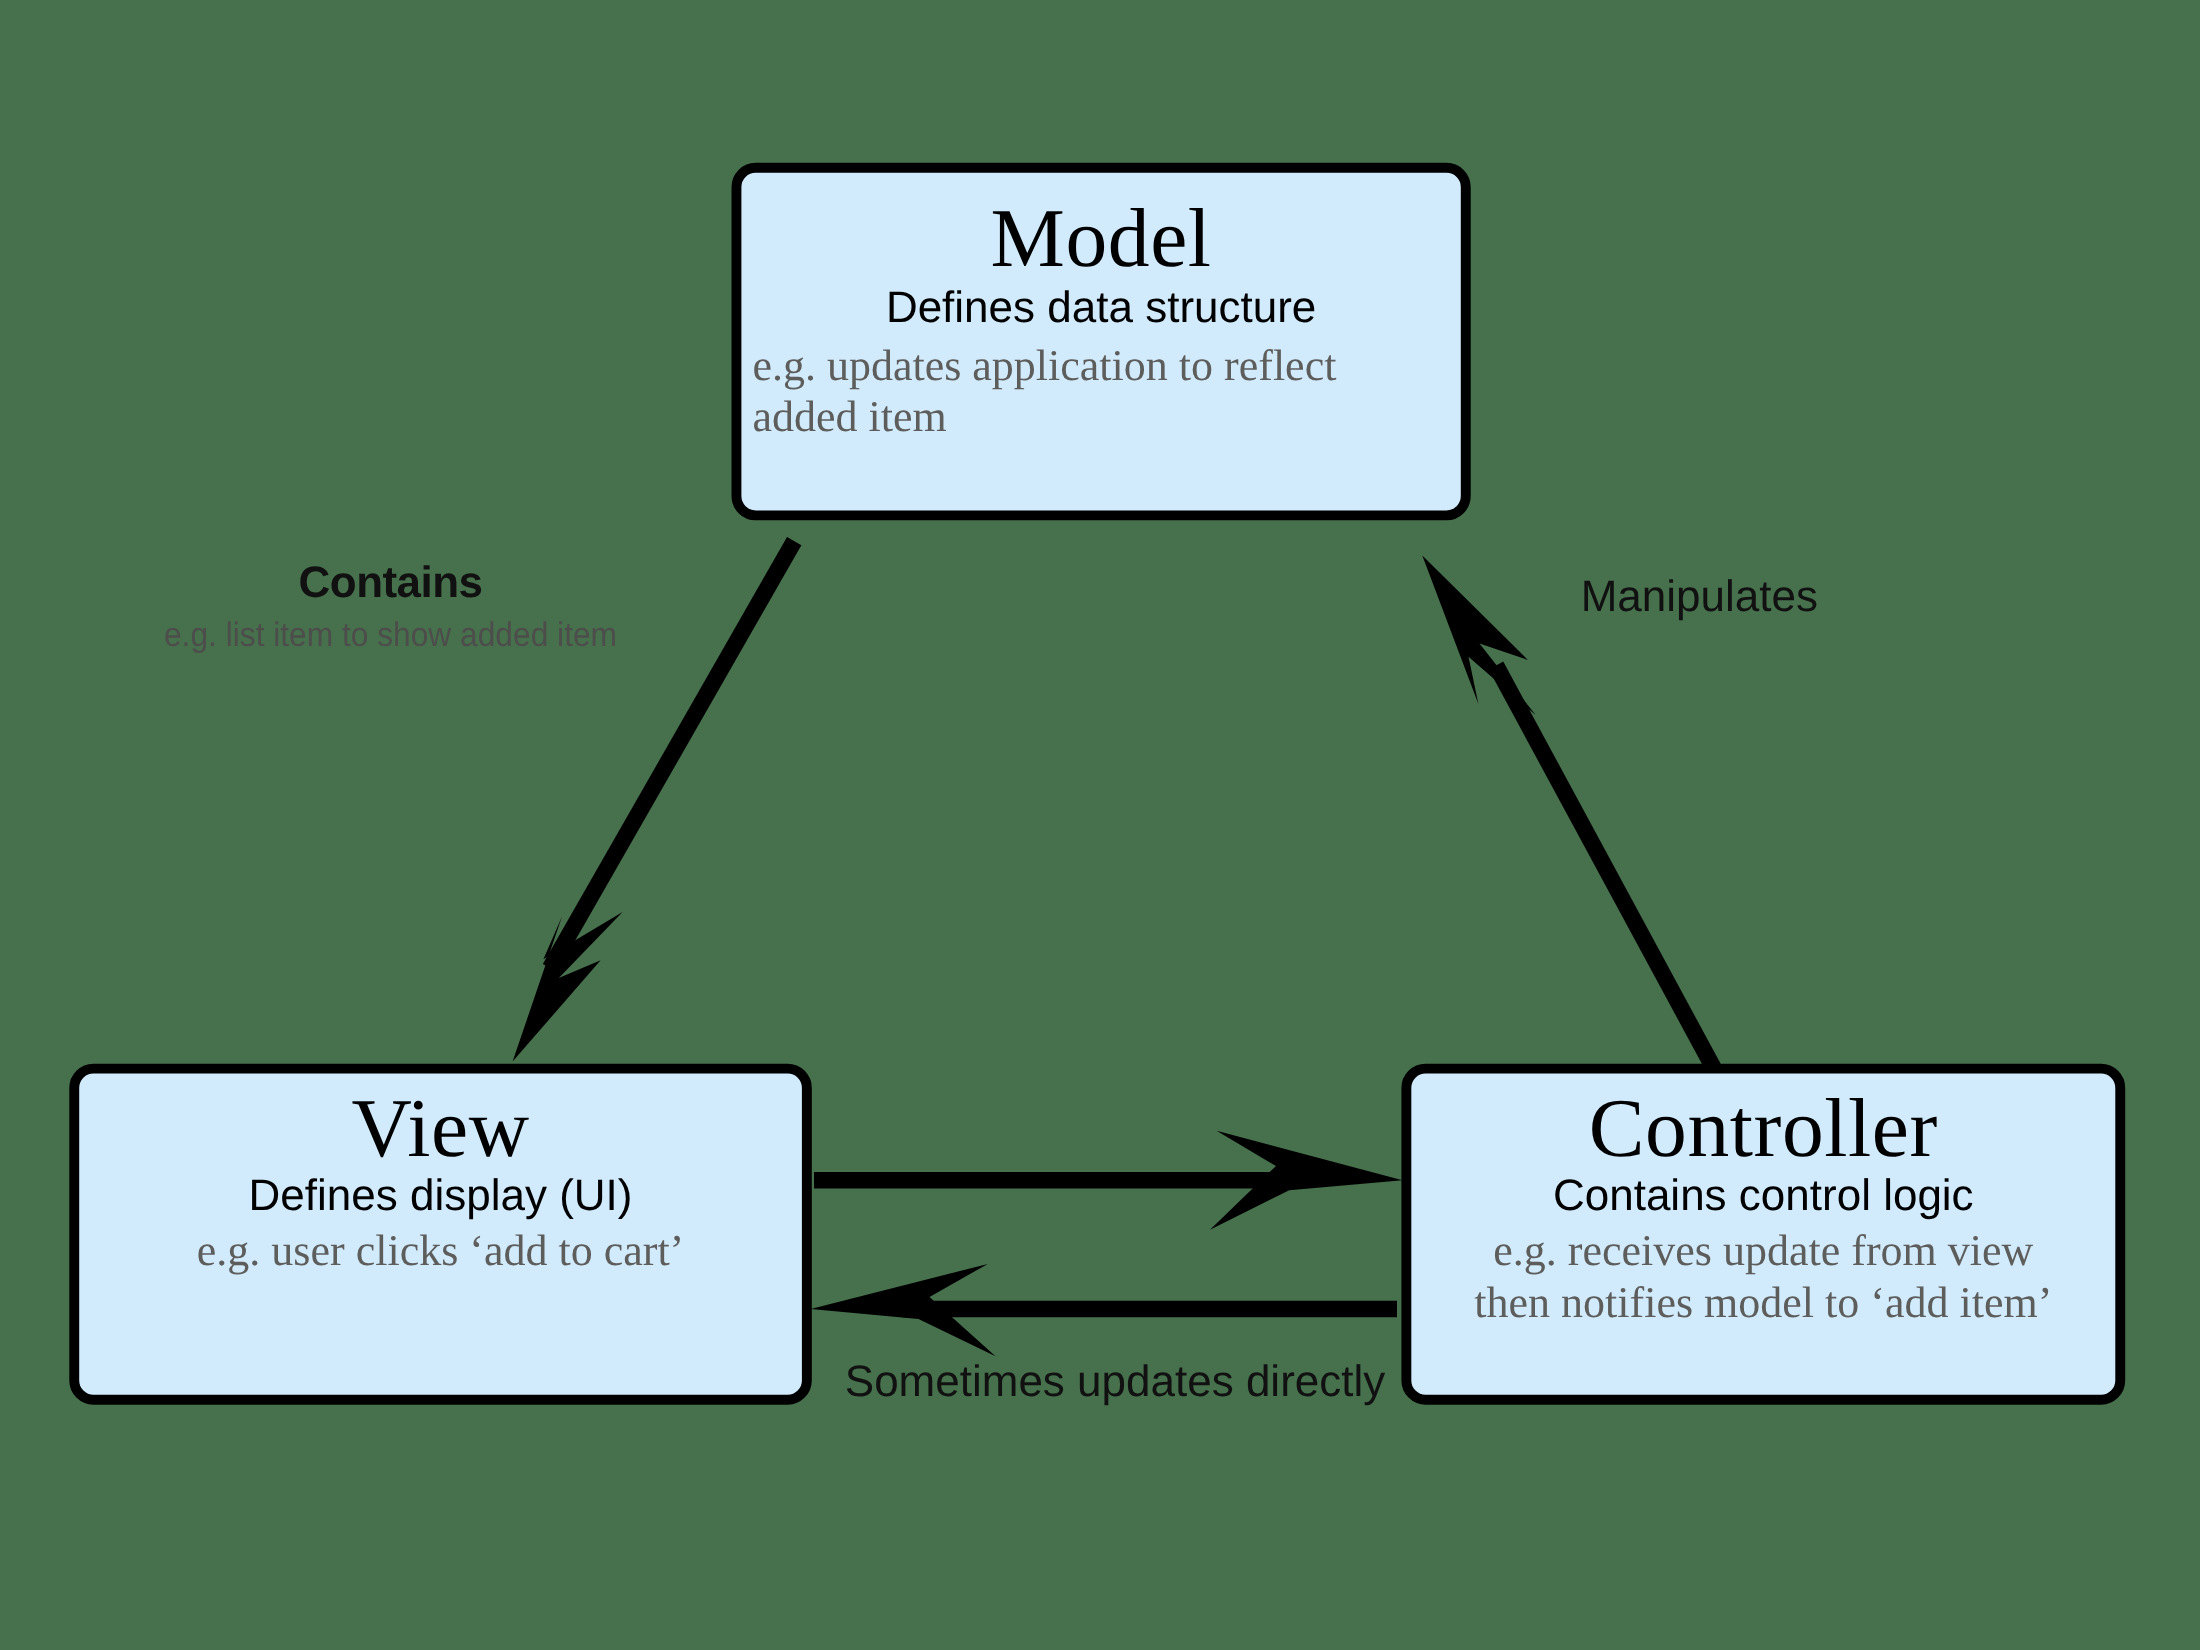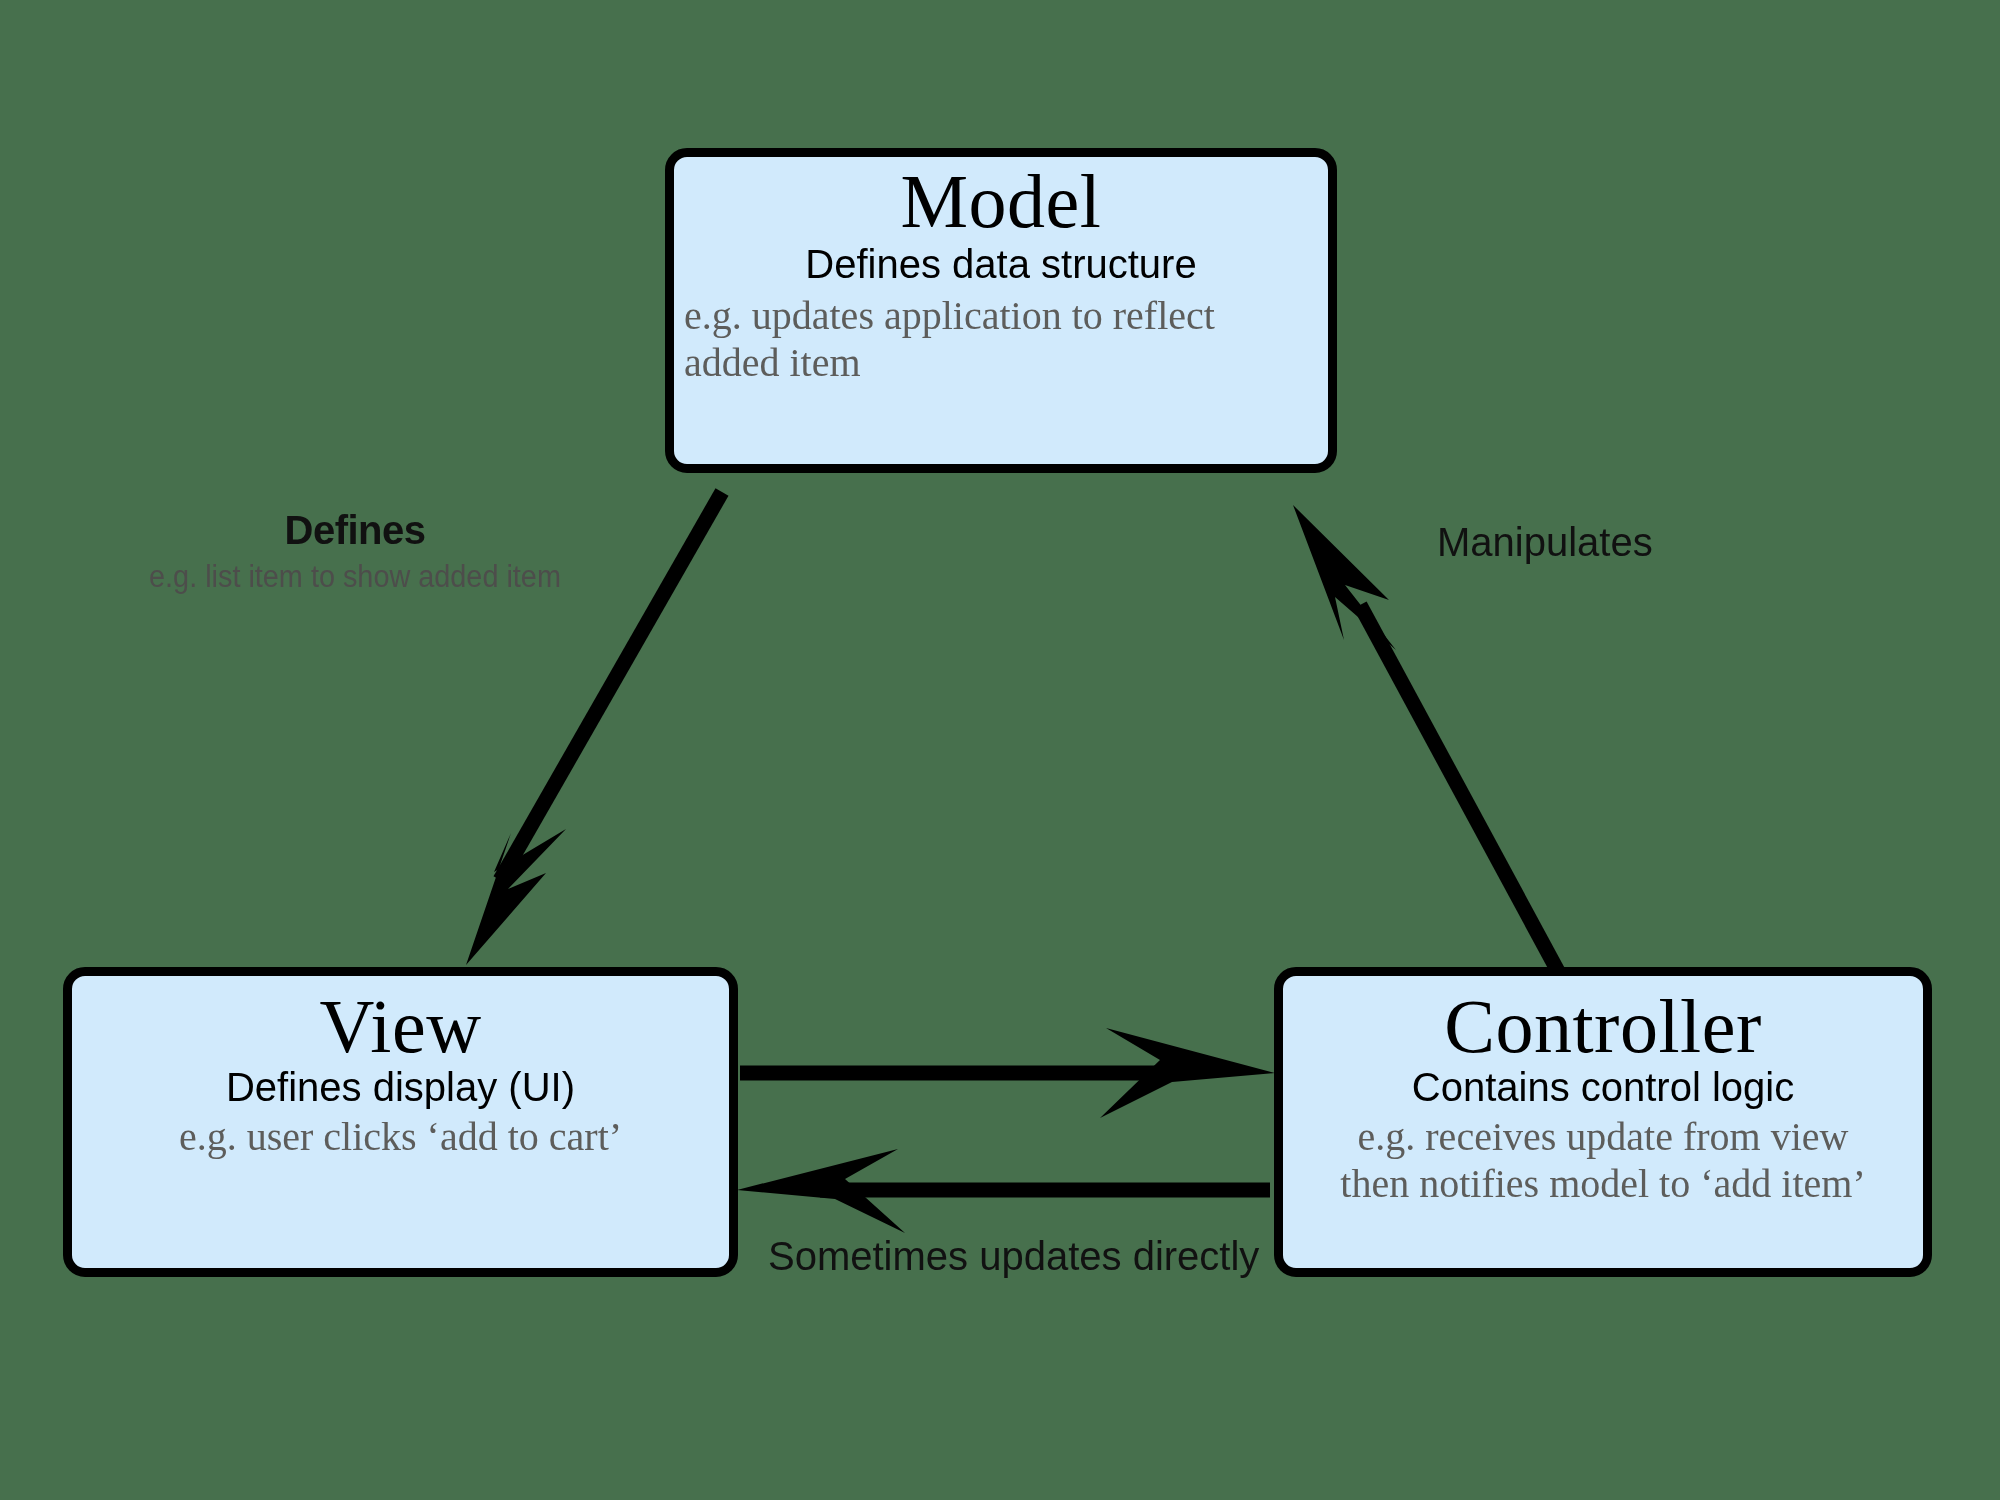--- a/index.html
+++ b/index.html
@@ -52,21 +52,21 @@
     color: #5d5d5b;
     line-height: 1.18;
   }
 
   
   #node-model {
     left: 665px;
     top: 148px;
     width: 672px;
     height: 325px;
-    padding-top: 10px;
+    padding-top: 26px;
   }
   #node-model .node-title { font-size: 76px; margin-top: -4px; }
   #node-model .node-sub   { font-size: 40px; margin-top: 4px; }
   #node-model .node-eg    { font-size: 40px; margin-top: 6px; width: 100%; }
   #node-model .node-eg .eg-line { display: block; text-align: left; padding-left: 10px; }
 
   
   #node-view {
     left: 63px;
     top: 967px;
@@ -187,21 +187,21 @@
   <div class="node" id="node-controller">
     <div class="node-title">Controller</div>
     <div class="node-sub">Contains control logic</div>
     <div class="node-eg">
       <span class="eg-line">e.g. receives update from view</span>
       <span class="eg-line">then notifies model to ‘add item’</span>
     </div>
   </div>
 
   <div class="edge-label" id="label-updates">
-    <span class="lbl-main">Defines</span>
+    <span class="lbl-main">Contains</span>
     <span class="lbl-sub">e.g. list item to show added item</span>
   </div>
 
   <div class="edge-label" id="label-manipulates">
     <span class="lbl-main">Manipulates</span>
   </div>
 
 
   <div class="edge-label" id="label-sometimes">
     <span class="lbl-main">Sometimes updates directly</span>

